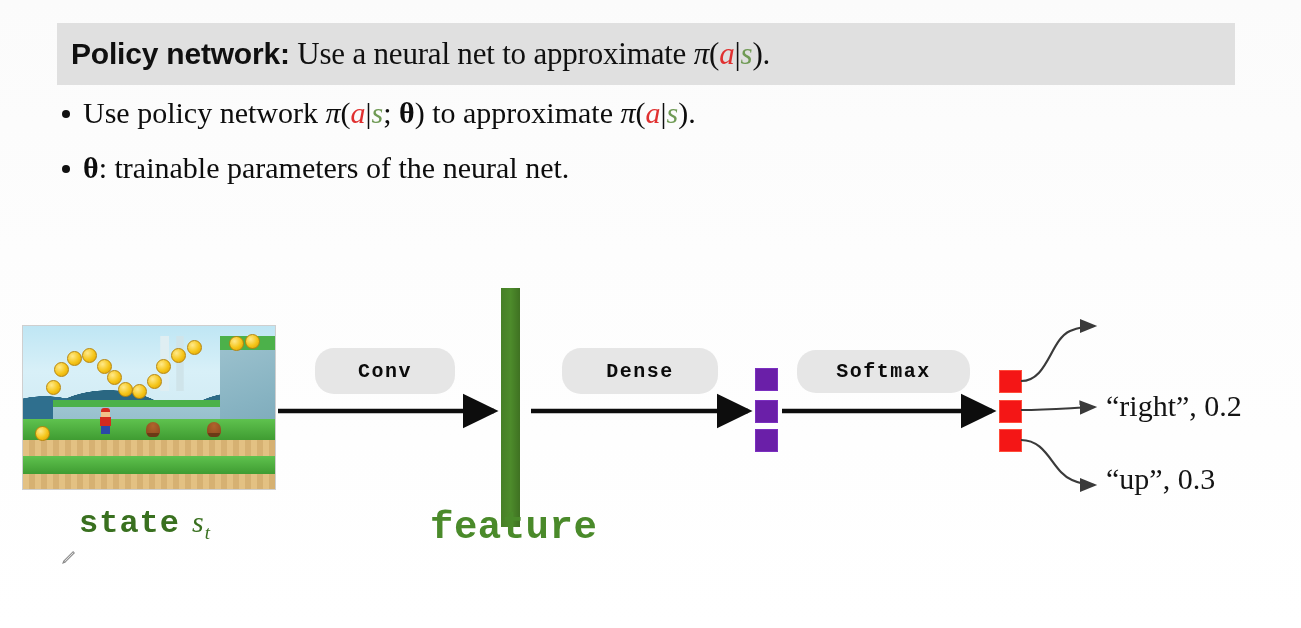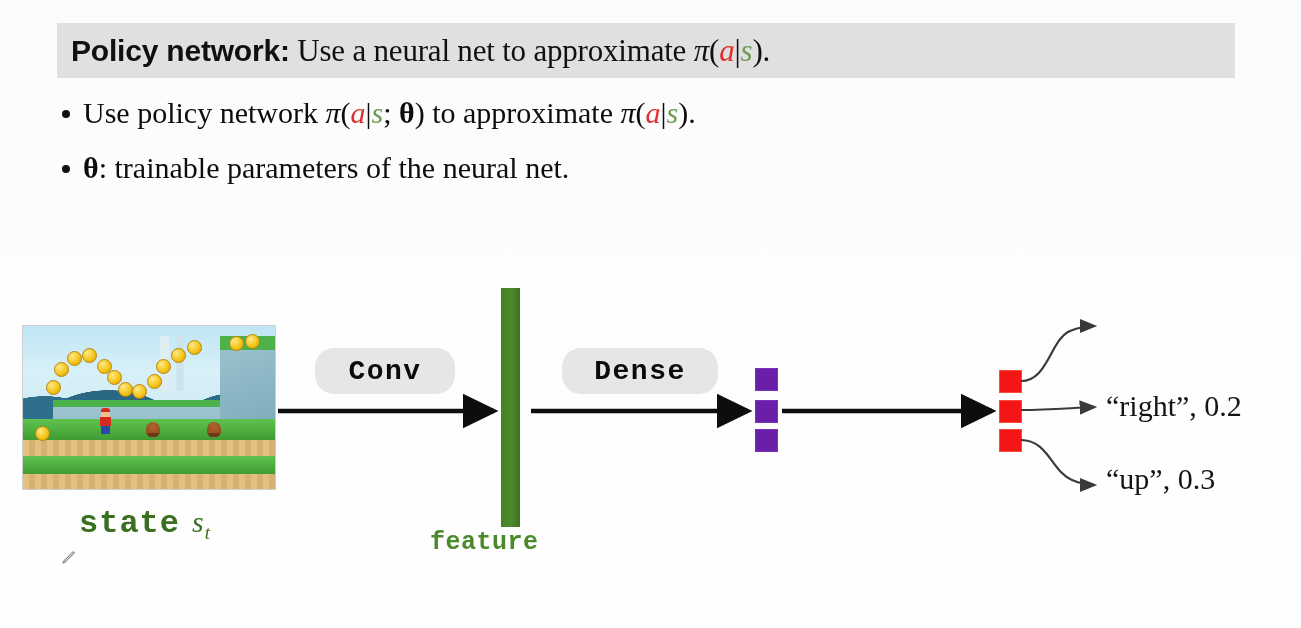--- a/index.html
+++ b/index.html
@@ -15,21 +15,21 @@
     overflow: hidden;
     font-family: "Liberation Sans", sans-serif;
   }
 
   
   #title-banner {
     position: absolute;
     left: 57px;
     top: 23px;
     width: 1178px;
-    height: 55px;
+    height: 62px;
     background: #e0e0e0;
     display: flex;
     align-items: center;
   }
   #title-text {
     margin-left: 14px;
     font-size: 31px;
     color: #101010;
     font-family: "Liberation Serif", serif;
     white-space: nowrap;
@@ -170,40 +170,40 @@
     position: absolute;
     left: 60px;
     top: 548px;
     width: 18px;
     height: 18px;
   }
 
   #feature-label {
     position: absolute;
     left: 430px;
-    top: 528px;
+    top: 506px;
     font-family: "Liberation Mono", monospace;
     font-weight: bold;
-    font-size: 25px;
+    font-size: 39px;
     color: #4a8a2a;
     letter-spacing: 0.5px;
     white-space: nowrap;
   }
 
   
   .opbox {
     position: absolute;
     background: #e6e6e6;
     border-radius: 19px;
     display: flex;
     align-items: center;
     justify-content: center;
     font-family: "Liberation Mono", monospace;
     font-weight: bold;
-    font-size: 28px;
+    font-size: 20px;
     color: #0b0b0b;
     letter-spacing: 1.5px;
   }
   #box-conv   { left: 315px; top: 348px; width: 140px; height: 46px; }
   #box-dense  { left: 562px; top: 348px; width: 156px; height: 46px; }
   #box-softmax{ left: 797px; top: 350px; width: 173px; height: 43px; }
 
   
   #feature-bar {
     position: absolute;
@@ -323,20 +323,21 @@
     <span>state</span><span class="sub">s<sub>t</sub></span>
   </div>
 
   <svg id="pen-icon" viewBox="0 0 24 24">
     <path d="M4 20 L6.5 19 L19 6.5 L17.5 5 L5 17.5 Z" fill="none" stroke="#8a8a8a" stroke-width="1.4"></path>
     <path d="M5 17.5 L6.5 19" stroke="#8a8a8a" stroke-width="1.2"></path>
   </svg>
 
   <div class="opbox" id="box-conv">Conv</div>
   <div class="opbox" id="box-dense">Dense</div>
+  <div class="opbox" id="box-softmax">Softmax</div>
 
   <div id="feature-bar"></div>
   <div id="feature-label">feature</div>
 
   <div class="sq sq-purple" id="p1"></div>
   <div class="sq sq-purple" id="p2"></div>
   <div class="sq sq-purple" id="p3"></div>
 
   <div class="sq sq-red" id="r1"></div>
   <div class="sq sq-red" id="r2"></div>

